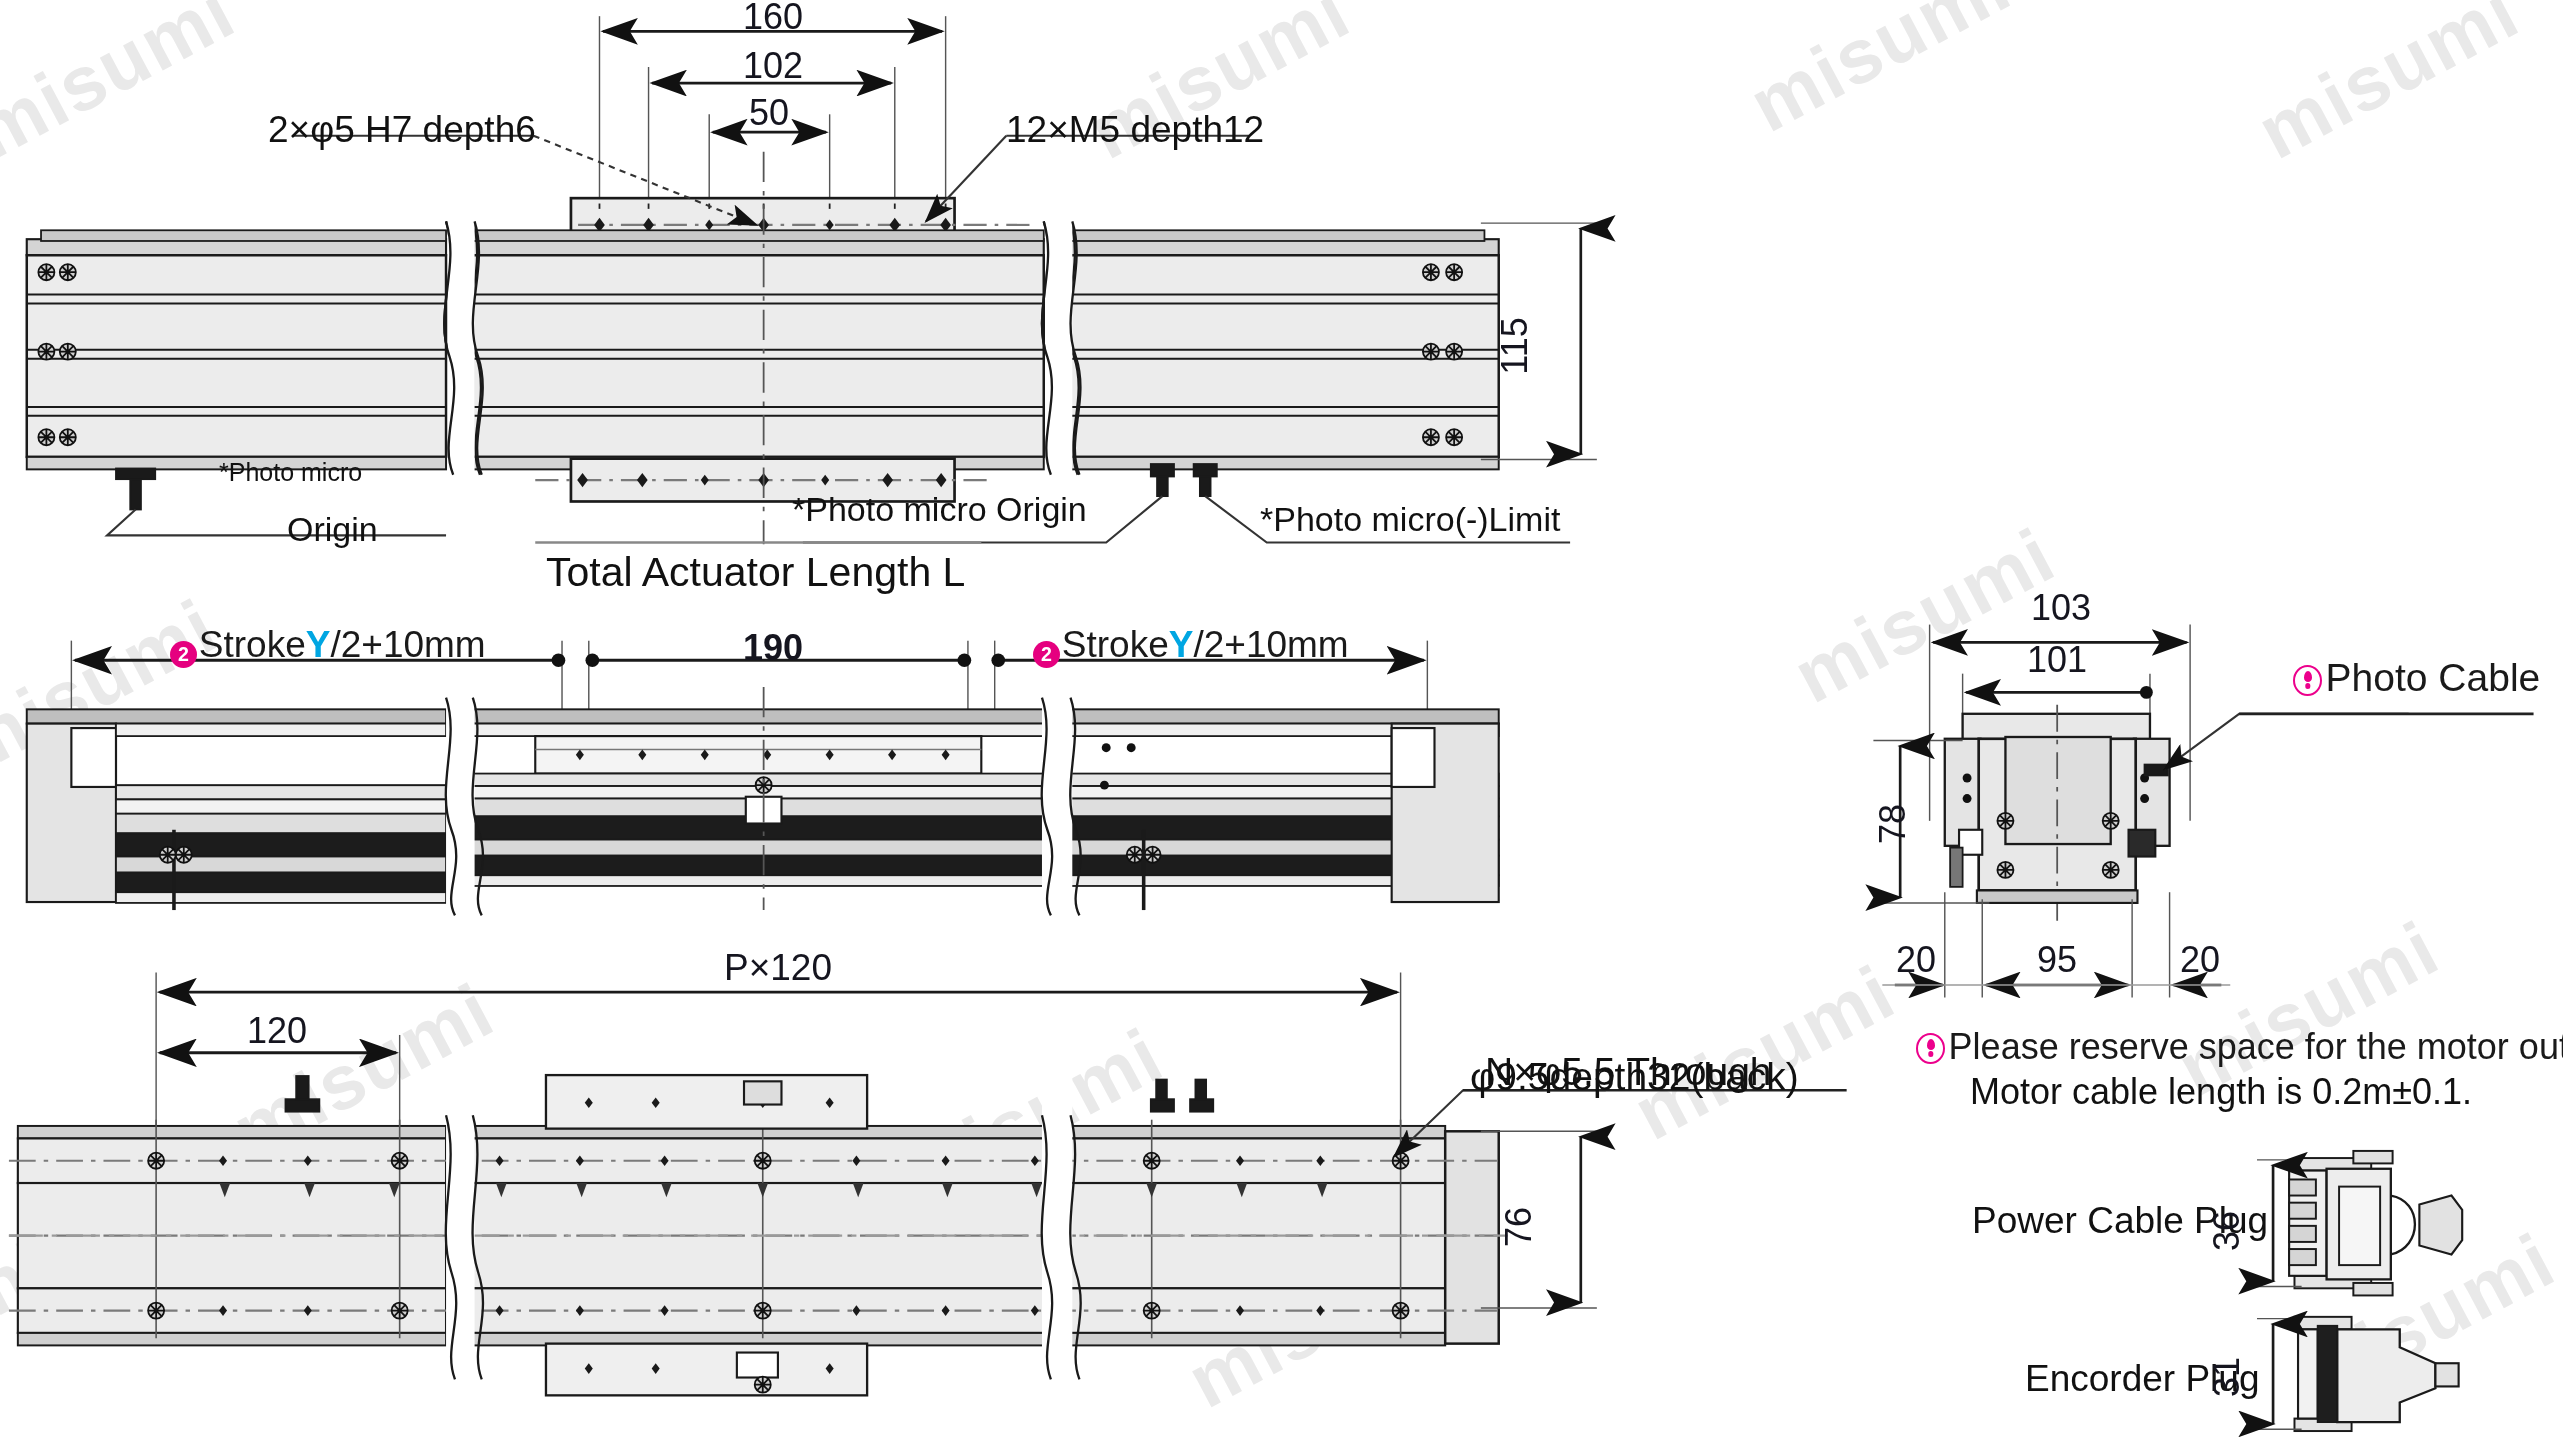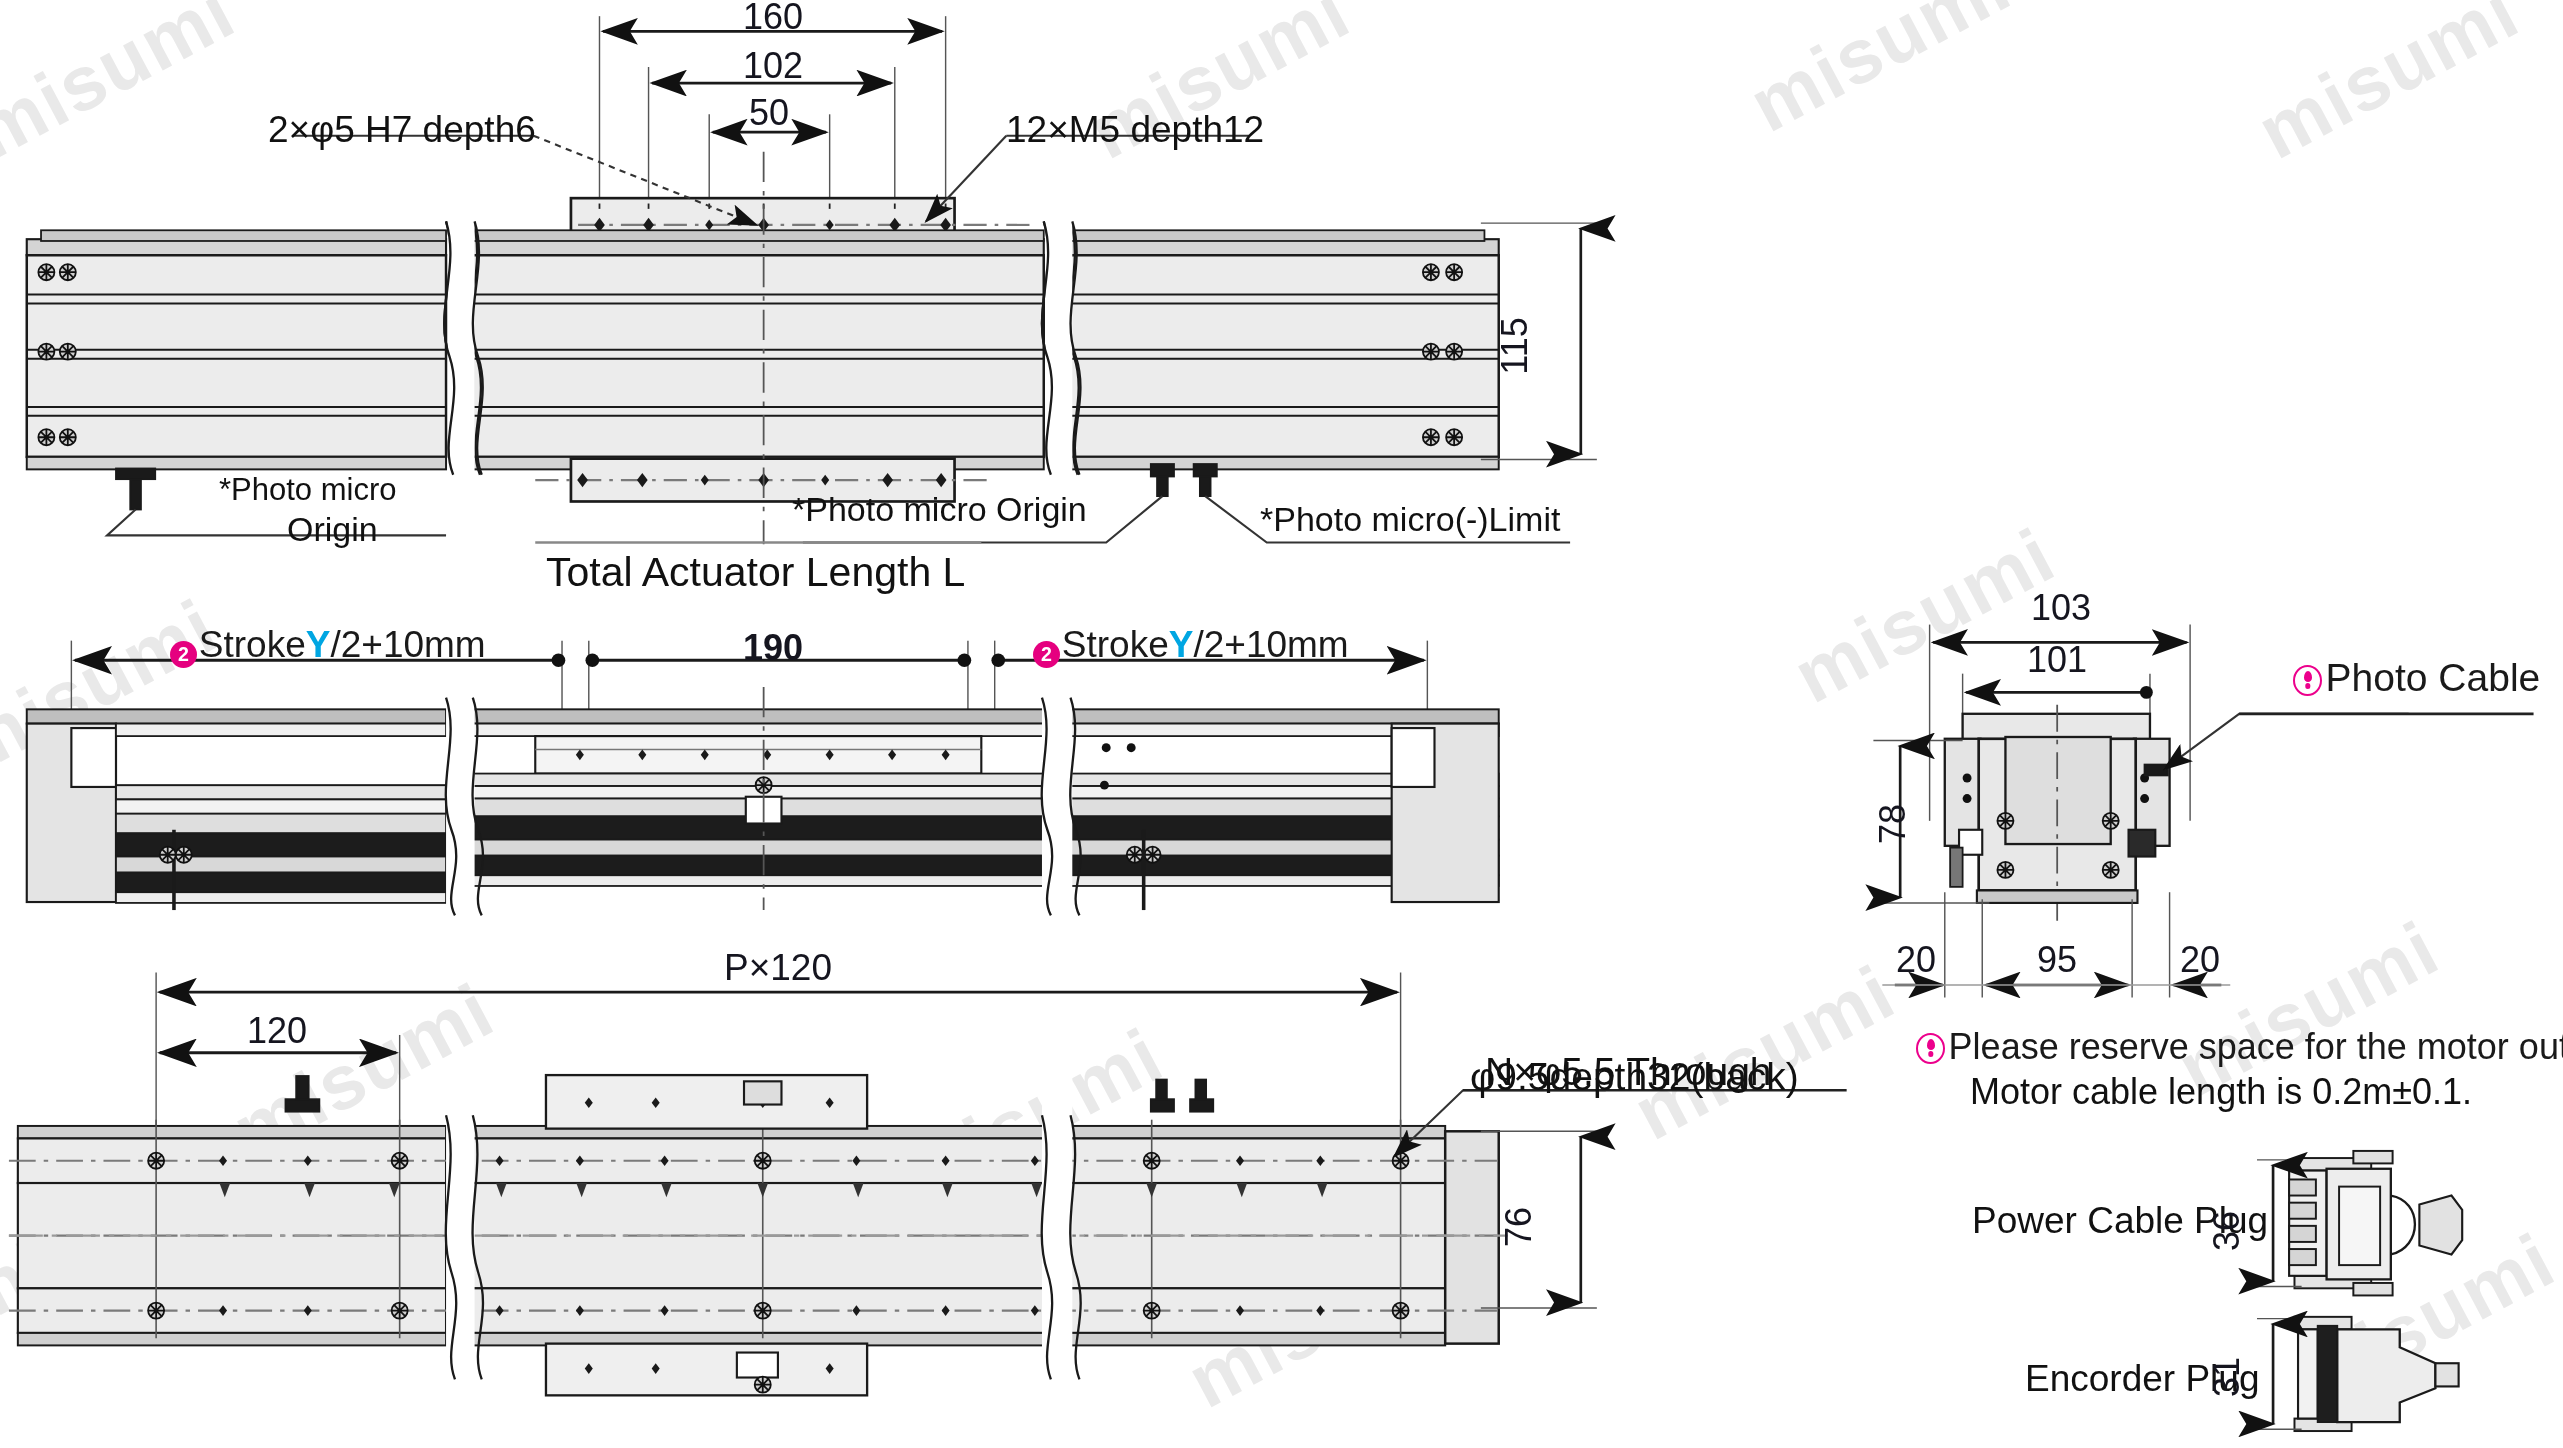--- a/index.html
+++ b/index.html
@@ -604,21 +604,21 @@
   </svg>
 
   <div class="dim c" style="left:773px;top:-3.6px;font-size:36px;">160</div>
   <div class="dim c" style="left:773px;top:45px;font-size:36px;">102</div>
   <div class="dim c" style="left:769px;top:92px;font-size:36px;">50</div>
   <div class="dim vert" style="left:1486px;top:325px;font-size:36px;transform:rotate(-90deg);">115</div>
 
   <div class="lbl" style="left:268px;top:109px;font-size:37px;">2×φ5 H7 depth6</div>
   <div class="lbl" style="left:1006px;top:109px;font-size:37px;">12×M5  depth12</div>
 
-  <div class="lbl" style="left:219px;top:473px;font-size:31px;">*Photo micro</div>
+  <div class="lbl" style="left:219px;top:458px;font-size:25px;">*Photo micro</div>
   <div class="lbl" style="left:287px;top:510px;font-size:34px;">Origin</div>
 
   <div class="lbl" style="left:792px;top:490px;font-size:34px;">*Photo micro Origin</div>
   <div class="lbl" style="left:1260px;top:500px;font-size:34px;">*Photo micro(-)Limit</div>
 
   <div class="lbl" style="left:546px;top:550px;font-size:41px;">Total Actuator Length L</div>
 
   <div style="position:absolute;left:170px;top:624px;font-size:37px;white-space:nowrap;font-family:'Liberation Sans',sans-serif;">
     <span class="badge">2</span><span>Stroke</span><span class="accent-cyan">Y</span><span>/2+10mm</span>
   </div>

